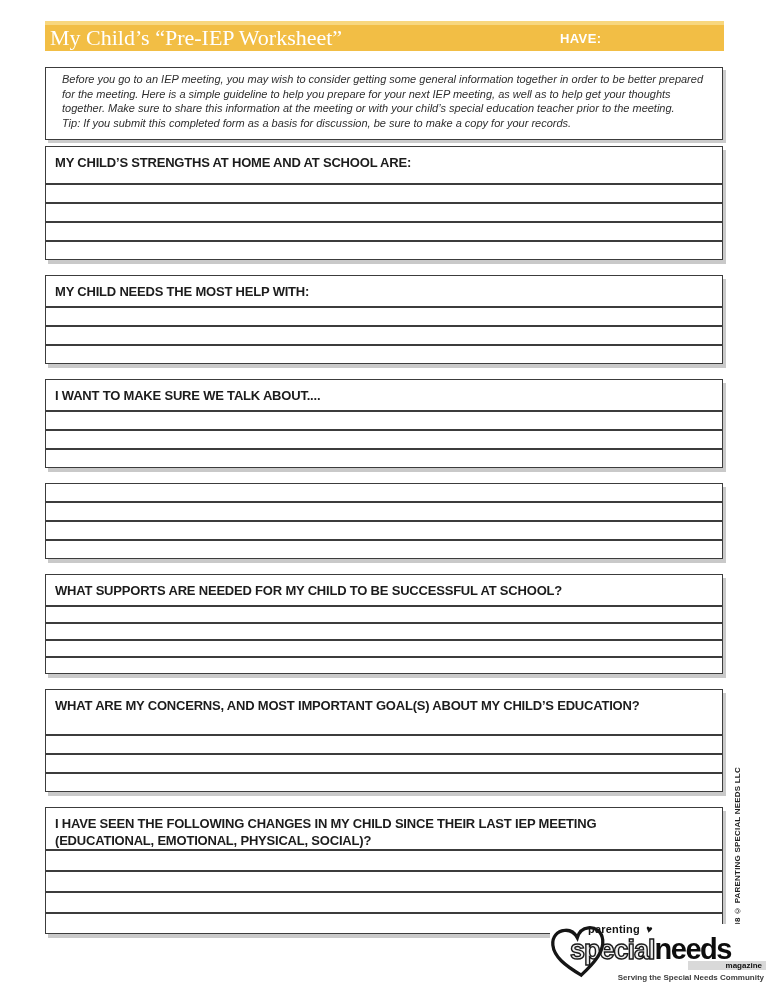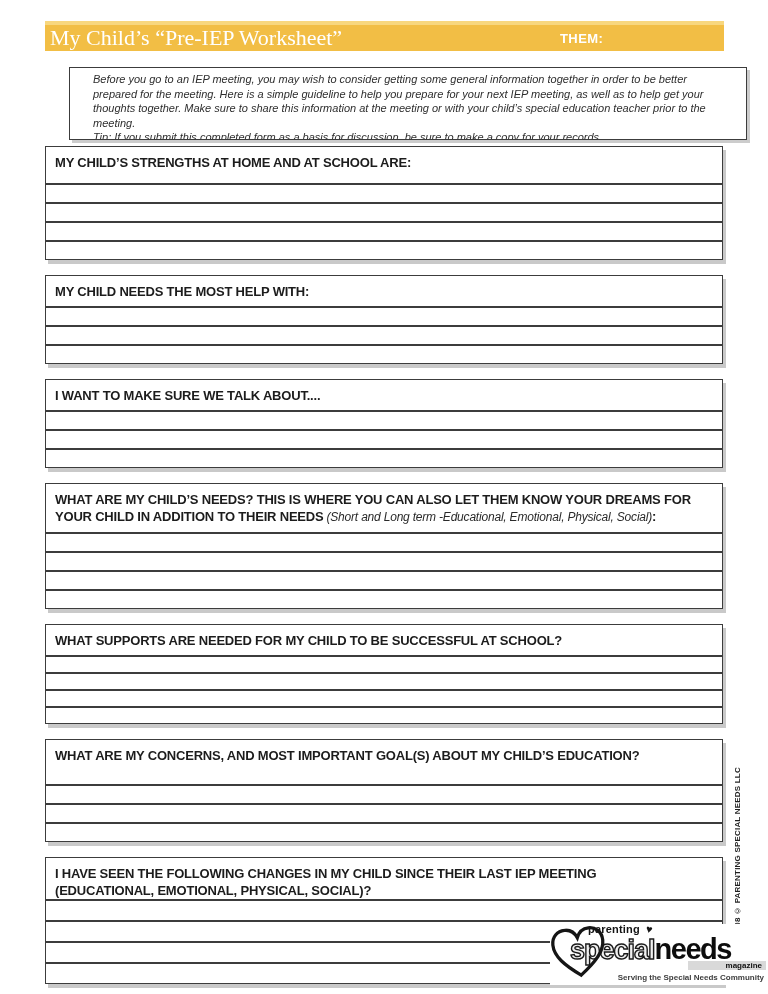--- a/index.html
+++ b/index.html
@@ -19,21 +19,21 @@
   }
   .titlebar .date {
     position:absolute; left:515px; top:6px; color:#ffffff;
     font-weight:bold; font-size:13px; letter-spacing:.4px;
   }
 
   
   .introbox {
     position:absolute; left:45px; top:67px; width:678px; height:73px;
     border:1.5px solid #3c3c3c; box-sizing:border-box;
-    box-shadow:3px 3px 0 #cccccc; padding:4px 23px; overflow:hidden;margin-left:24px;
+    box-shadow:3px 3px 0 #cccccc; padding:4px 16px; overflow:hidden;
   }
   .intro {
     margin:0; font-style:italic; font-size:11px; line-height:14.6px; color:#2e2e2e;
   }
 
   
   #sections { position:absolute; left:45px; top:146px; width:678px; }
   section.box {
     border:1.5px solid #3c3c3c; box-sizing:border-box; background:#fff;
     box-shadow:3px 4px 0 #c9c9c9; margin-bottom:15px;
@@ -81,21 +81,21 @@
   }
   .tagline { text-align:right; font-size:8px; font-weight:bold; color:#3d3d3d; margin-top:3px; padding-right:2px; }
 </style>
 </head>
 <body>
 
 <div class="sheet">
 
   <header class="titlebar">
     <span class="title">My Child’s “Pre-IEP Worksheet”</span>
-    <span class="date">THEM:</span>
+    <span class="date">HAVE:</span>
   </header>
 
   <div class="introbox">
     <p class="intro"><span>Before you go to an IEP meeting, you may wish to consider getting some general information together in order to be better prepared for the meeting. Here is a simple guideline to help you prepare for your next IEP meeting, as well as to help get your thoughts together. Make sure to share this information at the meeting or with your child’s special education teacher prior to the meeting.</span><br><span class="tip">Tip: If you submit this completed form as a basis for discussion, be sure to make a copy for your records.</span></p>
   </div>
 
   <main id="sections">
   <section class="box">
     <div class="heading"><span class="htext">MY CHILD’S STRENGTHS AT HOME AND AT SCHOOL ARE:</span></div>
     <div class="rows">
@@ -118,21 +118,20 @@
   <section class="box">
     <div class="heading"><span class="htext">I WANT TO MAKE SURE WE TALK ABOUT....</span></div>
     <div class="rows">
           <div class="row"></div>
           <div class="row"></div>
           <div class="row"></div>
         </div>
   </section>
 
   <section class="box">
-    <div class="heading"><span class="htext">WHAT ARE MY CHILD’S NEEDS? THIS IS WHERE YOU CAN ALSO LET THEM KNOW YOUR DREAMS FOR YOUR CHILD IN ADDITION TO THEIR NEEDS</span><i class="hnote">(Short and Long term -Educational, Emotional, Physical, Social)</i><span class="hcolon">:</span></div>
     <div class="rows">
           <div class="row"></div>
           <div class="row"></div>
           <div class="row"></div>
           <div class="row"></div>
         </div>
   </section>
 
   <section class="box">
     <div class="heading"><span class="htext">WHAT SUPPORTS ARE NEEDED FOR MY CHILD TO BE SUCCESSFUL AT SCHOOL?</span></div>

